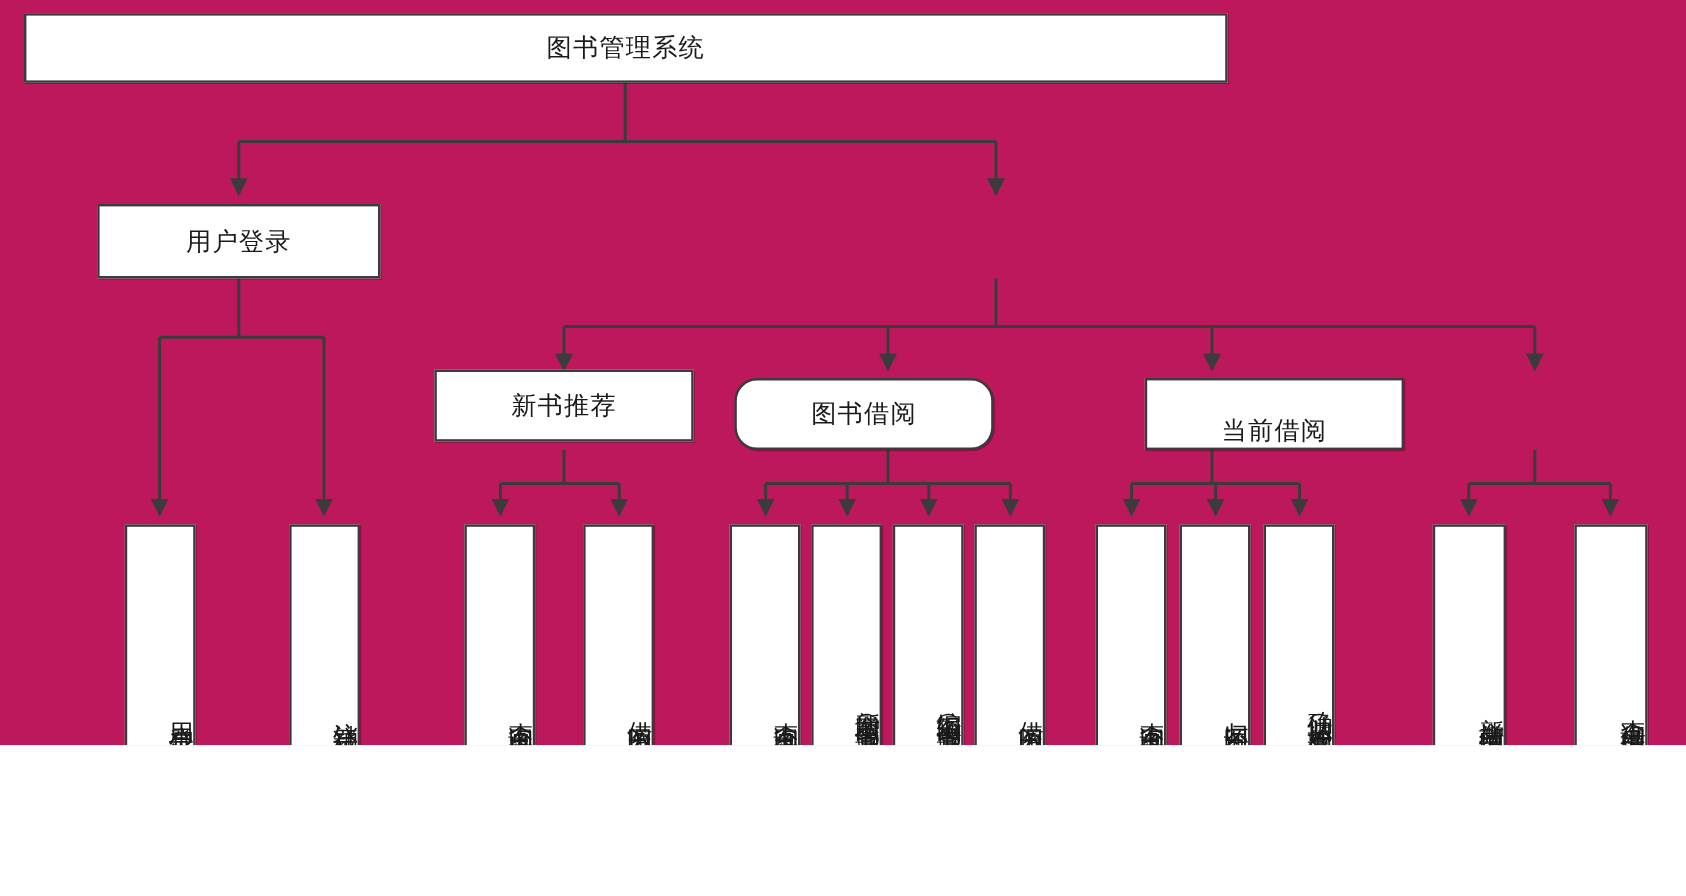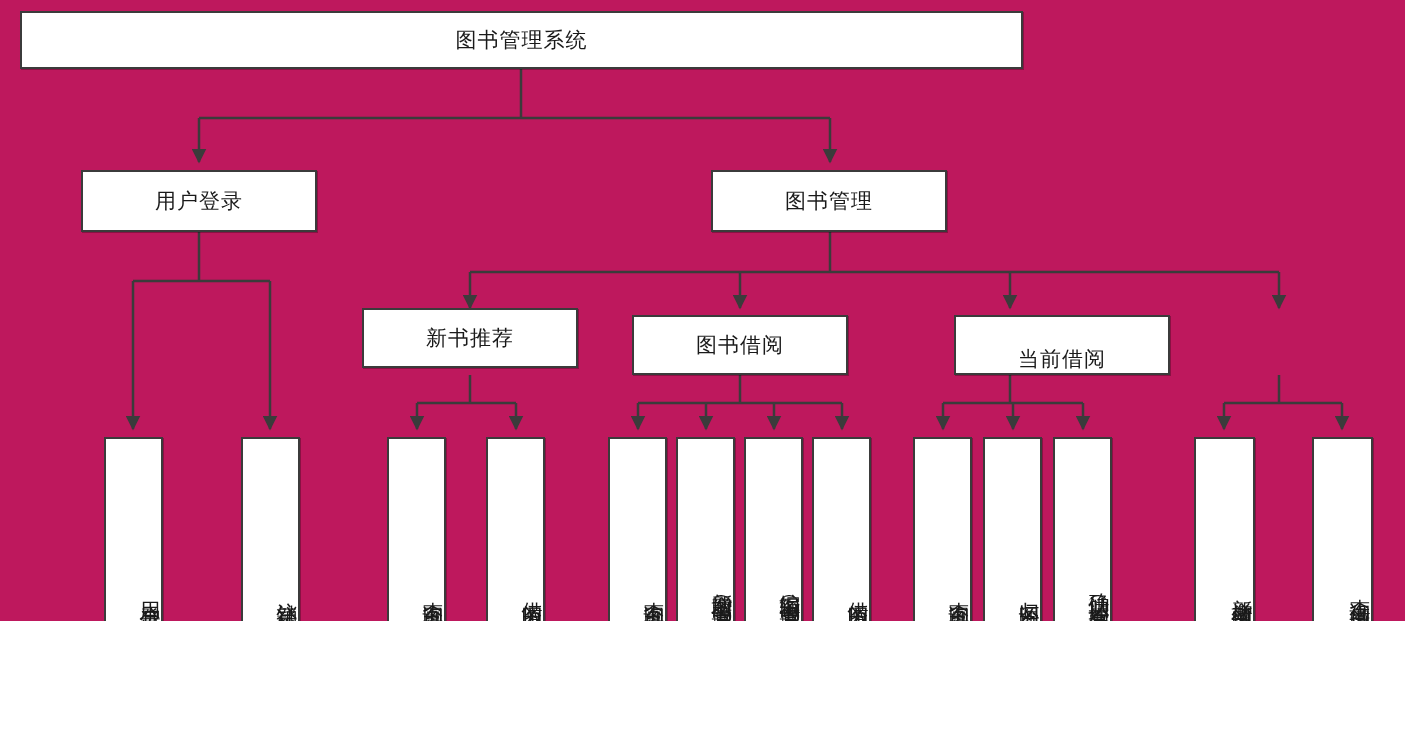--- a/index.html
+++ b/index.html
@@ -121,28 +121,25 @@
     </g>
   </svg>
 
   <div class="node h" style="left:20px; top:11px; width:1003px; height:58px;">
     <span class="node-label">图书管理系统</span>
   </div>
 
   <div class="node h" style="left:81px; top:170px; width:236px; height:62px;">
     <span class="node-label">用户登录</span>
   </div>
-  <div class="node h" style="left:711px; top:170px; width:236px; height:62px;">
-    <span class="node-label">图书管理</span>
-  </div>
 
   <div class="node h" style="left:362px; top:308px; width:216px; height:60px;">
     <span class="node-label">新书推荐</span>
   </div>
-  <div class="node h" style="left:632px; top:315px; width:216px; height:60px;">
+  <div class="node h" style="left:612px; top:315px; width:216px; height:60px;border-radius:19px;">
     <span class="node-label">图书借阅</span>
   </div>
   <div class="node h" style="left:954px; top:315px; width:216px; height:60px;align-items:flex-end;">
     <span class="node-label">当前借阅</span>
   </div>
 
   <div class="node v" style="left:104px; top:437px; width:59px; height:298px;">
     <span class="node-label">用户登录</span>
   </div>
   <div class="node v" style="left:241px; top:437px; width:59px; height:298px;">

